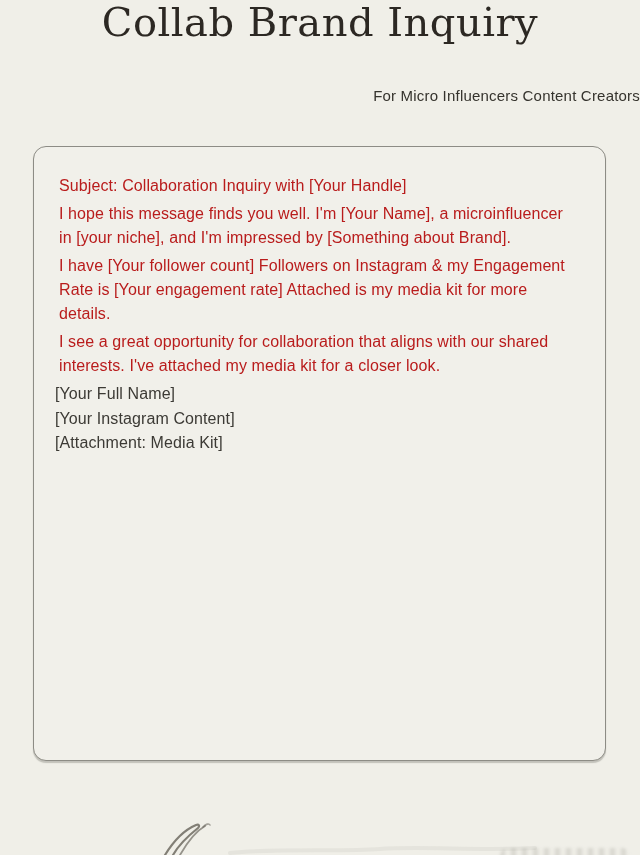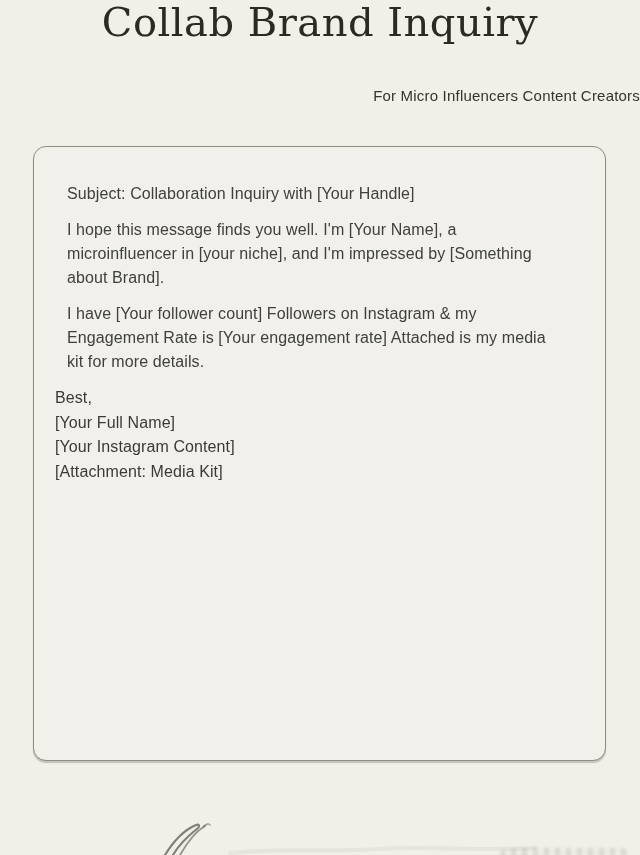--- a/index.html
+++ b/index.html
@@ -47,25 +47,25 @@
     width: 573px;
     height: 615px;
     box-sizing: border-box;
     background: #f1f0ea;
     border: 1.5px solid #8d8c85;
     border-radius: 13px;
     box-shadow: 0 2px 1px rgba(110,108,100,0.35);
     padding: 23px 28px 0 21px;
   }
   .card p {
-    margin: 12px;
+    margin: 4px;
     max-width: 516px;
     font-size: 16px;
     line-height: 24px;
-    color: #404040;
+    color: #b91c1c;
     letter-spacing: 0.1px;
   }
   .subject-line   { margin-bottom: 24px; }
   .greeting-line  { margin-bottom: 24px; }
   .para-1         { margin-bottom: 48px; }
   .para-2         { margin-bottom: 26px; }
   .para-3         { margin-bottom: 24px; }
   .para-excited   { margin-bottom: 48px; }
   .closing div {
     font-size: 16px;
@@ -105,24 +105,24 @@
 
 <div class="card">
 
   <p class="subject-line">Subject: Collaboration Inquiry with [Your Handle]</p>
 
 
   <p class="para-1">I hope this message finds you well. I'm [Your Name], a microinfluencer in [your niche], and I'm impressed by [Something about Brand].</p>
 
   <p class="para-2">I have [Your follower count] Followers on Instagram &amp; my Engagement Rate is [Your engagement rate] Attached is my media kit for more details.</p>
 
+  <p class="para-3">I see a great opportunity for collaboration that aligns with our shared interests. I've attached my media kit for a closer look.</p>
 
 
   <div class="closing">
-    <div>Best,</div>
     <div>[Your Full Name]</div>
     <div>[Your Instagram Content]</div>
     <div>[Attachment: Media Kit]</div>
   </div>
 
   <div class="watermark"></div>
 </div>
 
 <svg class="flourish" viewBox="0 0 440 37" xmlns="http://www.w3.org/2000/svg">
 

